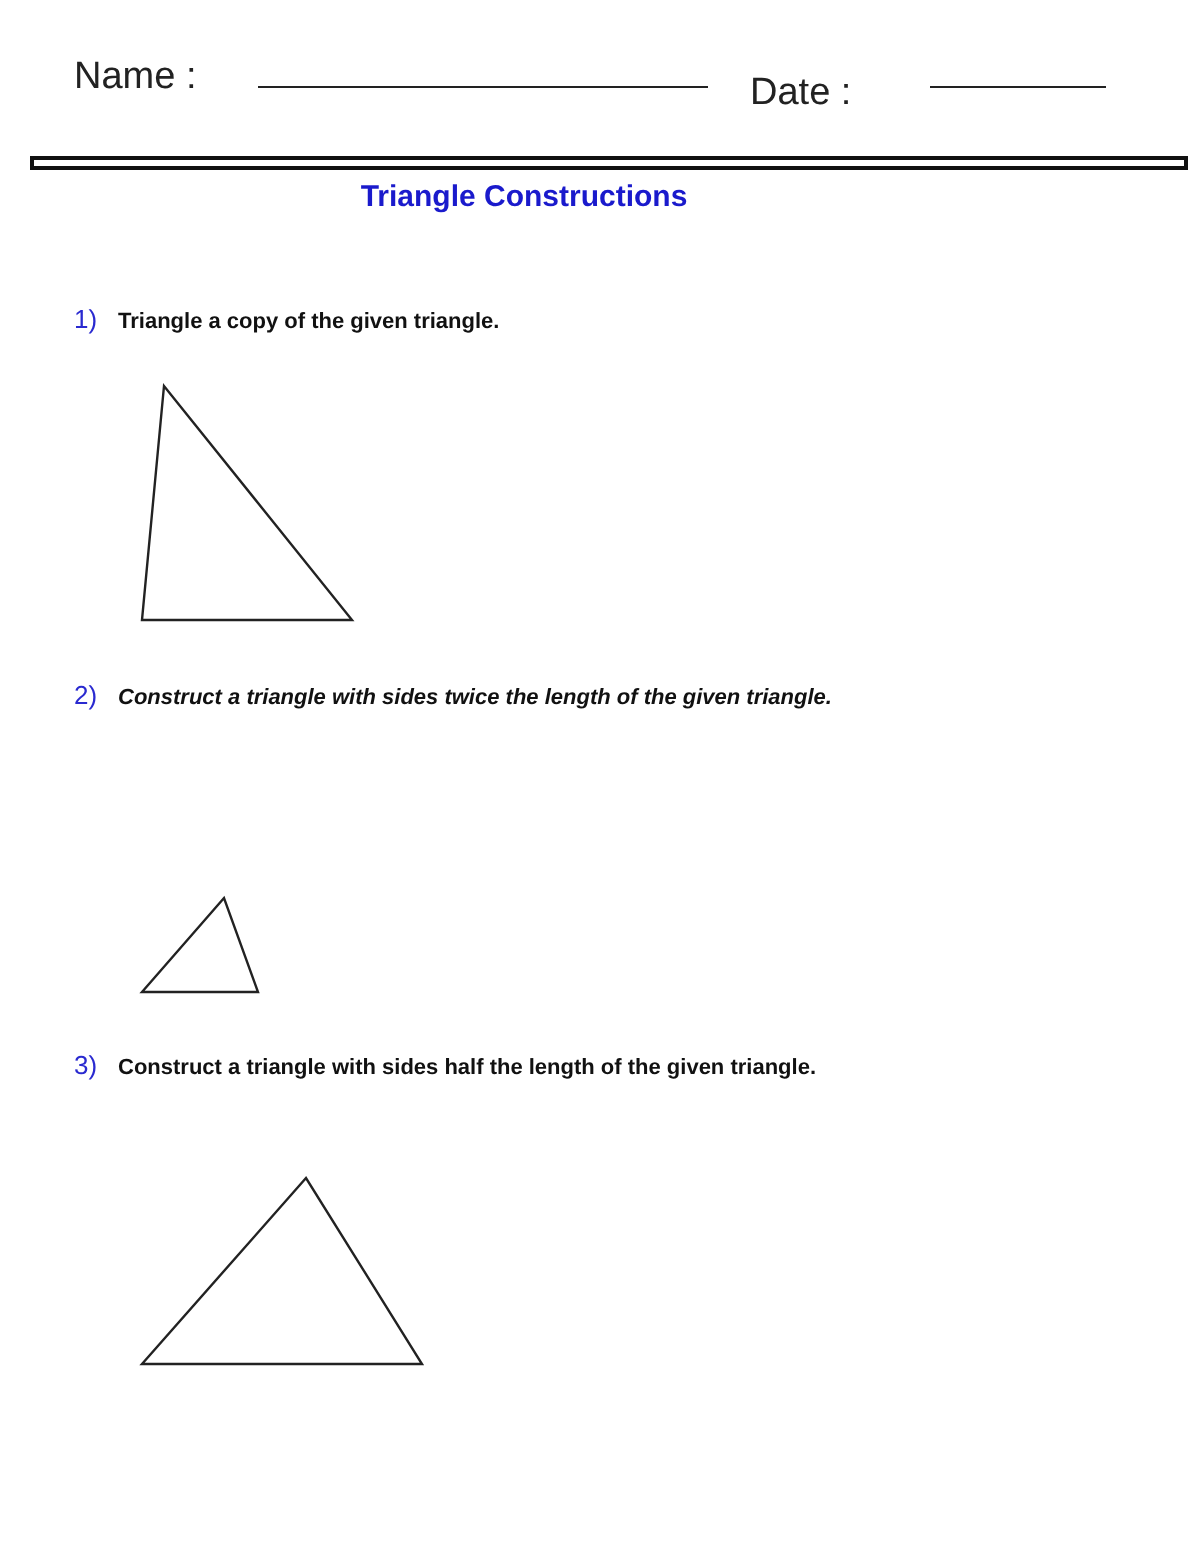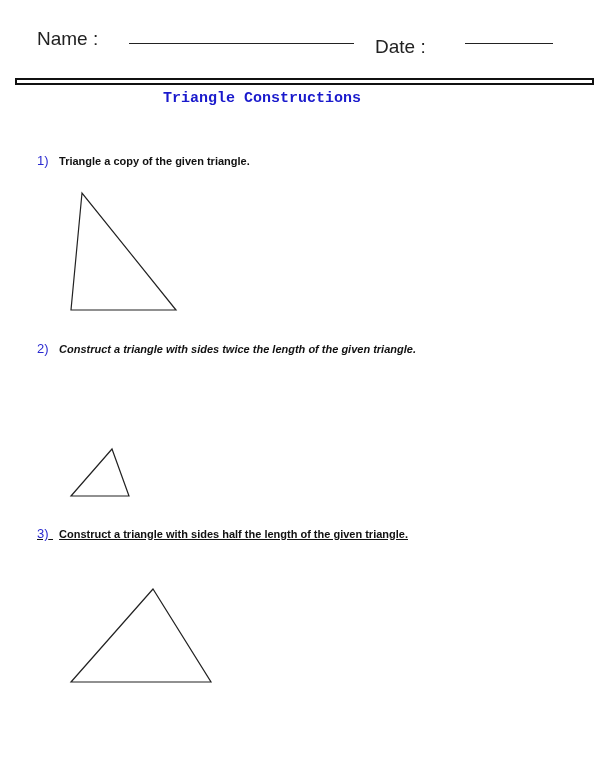--- a/index.html
+++ b/index.html
@@ -1,21 +1,21 @@
 <!DOCTYPE html>
 <html><head>
 <meta charset="utf-8">
 <style>
   html, body { margin:0; padding:0; background:#ffffff; }
   body { width:600px; height:776px; position:relative; overflow:hidden; font-family:"Liberation Sans", sans-serif; color:#111; }
   .abs { position:absolute; }
   .hdr-label { font-size:19px; color:#222; }
   .blank { border-bottom:1.5px solid #222; height:0; }
   .rule { left:15px; width:575px; top:78px; height:3px; border:2px solid #111; background:#fff; }
-  .title { top:90px; left:0; width:524px; text-align:center; font-size:15px; font-weight:bold; color:#1a1acc;font-family:Liberation Mono, monospace; }
+  .title { top:90px; left:0; width:524px; text-align:center; font-size:15px; font-weight:bold; color:#1a1acc; }
   .qnum { font-size:13px; color:#2a2ad0; }
   .qtext { font-size:11px; font-weight:bold; color:#111; }
   svg { position:absolute; left:0; top:0; }
 </style>
 </head>
 <body>
 
 <div class="abs hdr-label" style="left:37px;top:28px;">Name :</div>
 <div class="abs blank" style="left:129px;top:43px;width:225px;"></div>
 <div class="abs hdr-label" style="left:375px;top:36px;">Date :</div>
@@ -26,21 +26,21 @@
 <div class="abs title">Triangle Constructions</div>
 
 <div class="abs" style="left:37px;top:151px;">
   <span class="qnum">1)</span>
   <span class="qtext" style="margin-left:6px;">Triangle a copy of the given triangle.</span>
 </div>
 <div class="abs" style="left:37px;top:339px;">
   <span class="qnum">2)</span>
   <span class="qtext" style="margin-left:6px;font-style:italic;">Construct a triangle with sides twice the length of the given triangle.</span>
 </div>
-<div class="abs" style="left:37px;top:524px;text-decoration:underline;">
+<div class="abs" style="left:37px;top:524px;">
   <span class="qnum">3)</span>
   <span class="qtext" style="margin-left:6px;">Construct a triangle with sides half the length of the given triangle.</span>
 </div>
 
 <svg width="600" height="776">
   <polygon id="tri0" fill="none" stroke="#222" stroke-width="1.2" points="82,193 71,310 176,310"></polygon>
   <polygon id="tri1" fill="none" stroke="#222" stroke-width="1.2" points="112,449 71,496 129,496"></polygon>
   <polygon id="tri2" fill="none" stroke="#222" stroke-width="1.2" points="153,589 71,682 211,682"></polygon>
 </svg>
 

